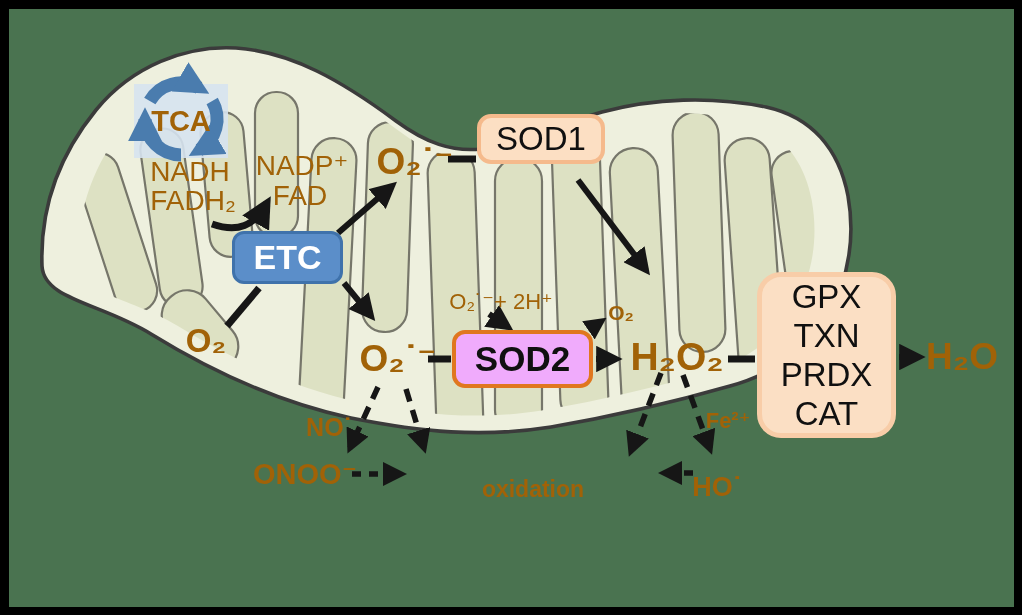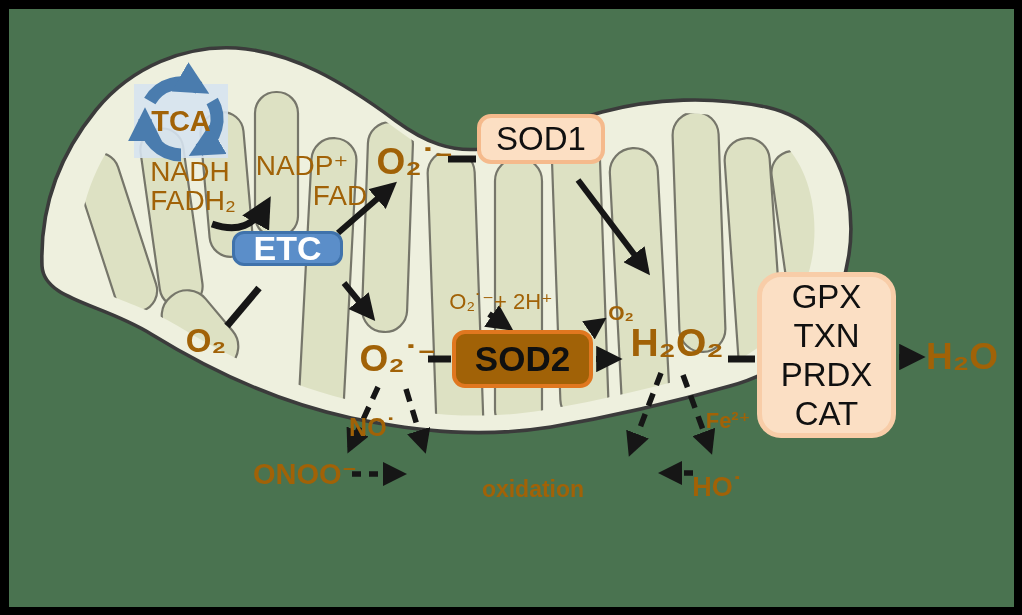--- a/index.html
+++ b/index.html
@@ -12,30 +12,30 @@
   .lbl{
     position:absolute;transform:translate(-50%,-50%);
     color:#a16207;white-space:nowrap;line-height:1.04;text-align:center;z-index:5;
   }
   .bold{font-weight:bold;}
   .box{
     position:absolute;display:flex;align-items:center;justify-content:center;
     box-sizing:border-box;z-index:4;color:#101010;white-space:nowrap;
   }
   .etc-box{
-    left:232px;top:231px;width:111px;height:35px;background:#5B8EC9;
+    left:232px;top:231px;width:111px;height:53px;background:#5B8EC9;
     border:3px solid #3F72AB;border-radius:12px;color:#fff;
     font-size:34px;font-weight:bold;
   }
   .sod1-box{
     left:477px;top:114px;width:128px;height:50px;background:#FCDFC3;
     border:4px solid #F5BA8C;border-radius:14px;font-size:33px;
   }
   .sod2-box{
-    left:452px;top:330px;width:141px;height:58px;background:#a16207;
+    left:452px;top:330px;width:141px;height:58px;background:#f0abfc;
     border:4px solid #E0771F;border-radius:13px;font-size:35px;font-weight:bold;
   }
   .antiox-box{
     left:757px;top:272px;width:139px;height:166px;background:#FBDFC4;
     border:5px solid #F8CDA8;border-radius:24px;font-size:33px;
     flex-direction:column;line-height:39px;
   }
 </style>
 </head>
 <body>
@@ -123,28 +123,28 @@
     <span>GPX</span>
     <span>TXN</span>
     <span>PRDX</span>
     <span>CAT</span>
   </div>
 
   <div class="lbl bold" style="left:181px;top:121px;font-size:29px;">TCA</div>
   <div class="lbl" style="left:190px;top:172px;font-size:28px;">NADH</div>
   <div class="lbl" style="left:193px;top:201px;font-size:28px;">FADH₂</div>
   <div class="lbl" style="left:302px;top:166px;font-size:28px;text-align:right;">NADP⁺</div>
-  <div class="lbl" style="left:300px;top:196px;font-size:28px;margin-left:40px;">FAD</div>
+  <div class="lbl" style="left:300px;top:196px;font-size:28px;">FAD</div>
   <div class="lbl bold" style="left:206px;top:341px;font-size:33px;">O₂</div>
   <div class="lbl bold" style="left:415px;top:162px;font-size:37px;">O₂˙⁻</div>
   <div class="lbl bold" style="left:398px;top:359px;font-size:37px;">O₂˙⁻</div>
   <div class="lbl" style="left:501px;top:302px;font-size:22px;">O₂˙⁻+ 2H⁺</div>
   <div class="lbl bold" style="left:621px;top:313px;font-size:21px;">O₂</div>
-  <div class="lbl bold" style="left:677px;top:343px;font-size:39px;">H₂O₂</div>
+  <div class="lbl bold" style="left:677px;top:357px;font-size:39px;">H₂O₂</div>
   <div class="lbl bold" style="left:962px;top:357px;font-size:37px;">H₂O</div>
-  <div class="lbl bold" style="left:329px;top:427px;font-size:25px;margin-left:43px;">NO˙</div>
+  <div class="lbl bold" style="left:329px;top:427px;font-size:25px;">NO˙</div>
   <div class="lbl bold" style="left:299px;top:474px;font-size:29px;margin-left:6px;">ONOO⁻</div>
   <div class="lbl bold" style="left:728px;top:421px;font-size:22px;">Fe²⁺</div>
   <div class="lbl bold" style="left:717px;top:487px;font-size:27px;">HO˙</div>
   <div class="lbl bold" style="left:533px;top:490px;font-size:23px;">
     <span style="display:block;text-align:center;">oxidation</span>
   </div>
 </div>
 
 </body></html>

